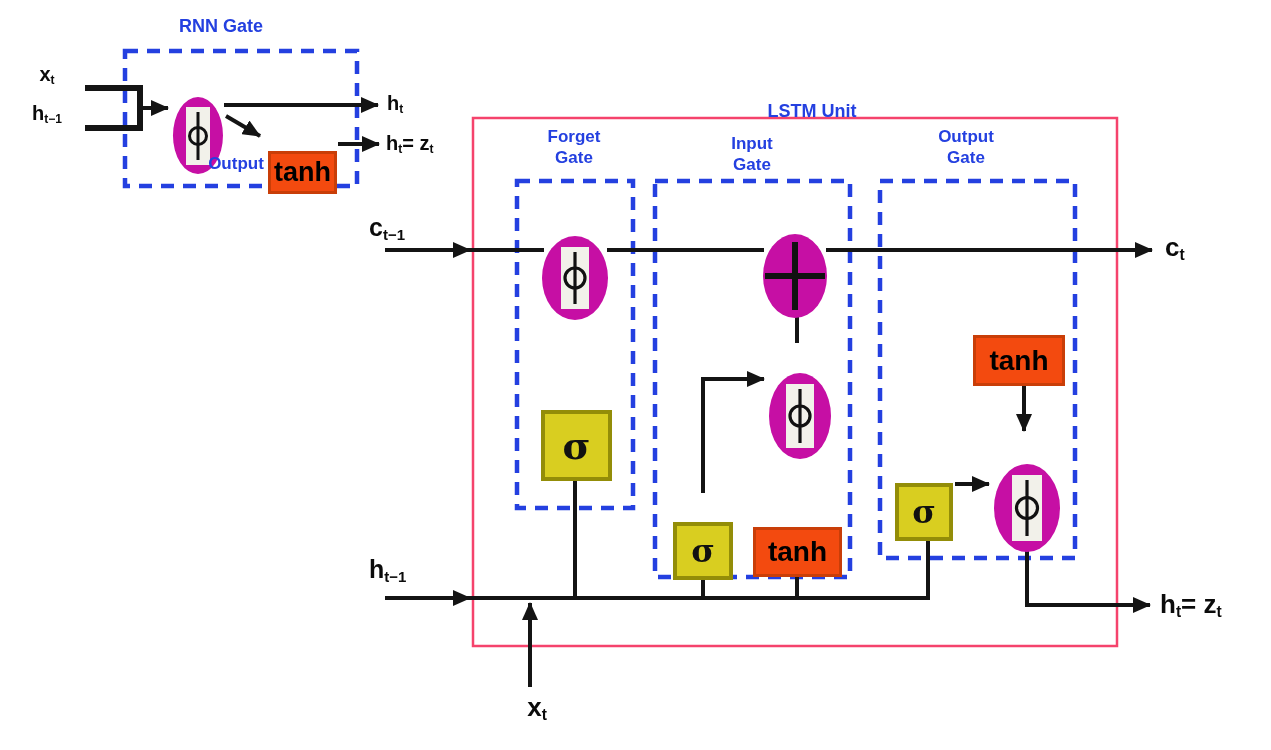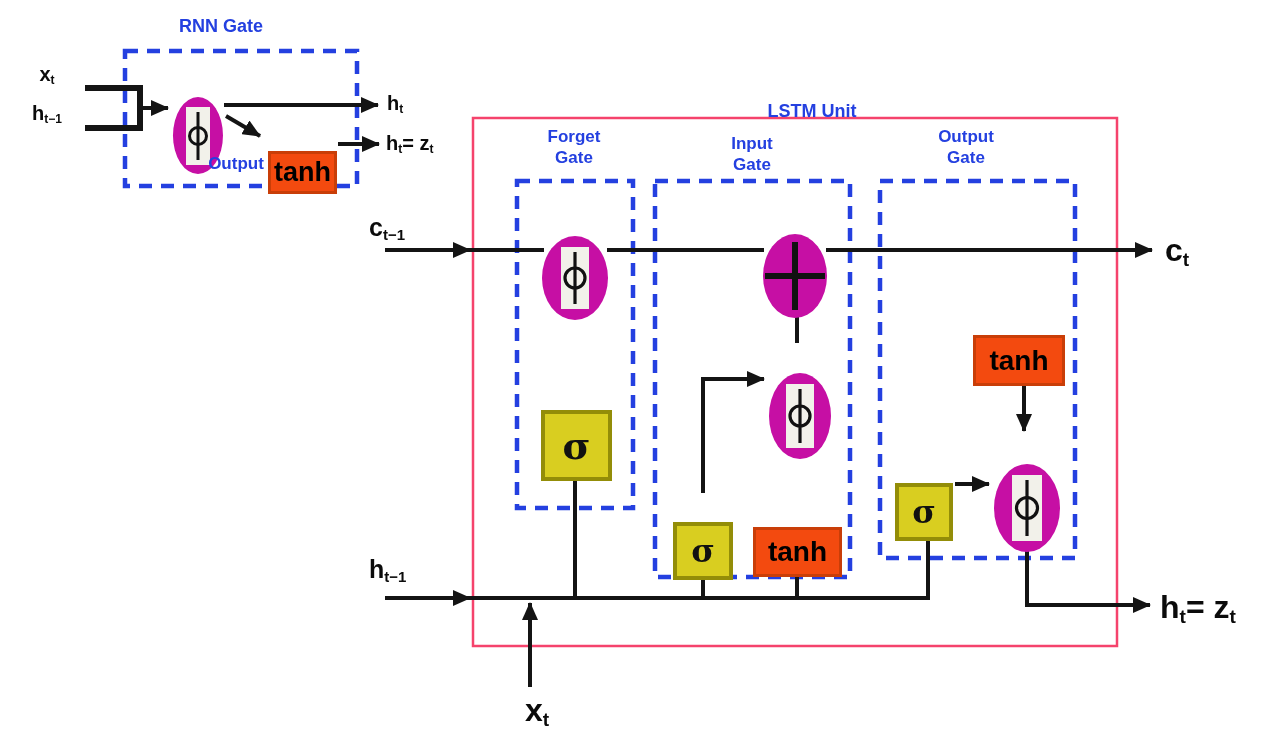--- a/index.html
+++ b/index.html
@@ -25,21 +25,21 @@
   .sigma-box{background:var(--yellow);border:4px solid var(--yellow_border);color:#111;
     font-family:"DejaVu Serif", serif;font-weight:bold;}
   .tanh-box{background:var(--orange);border:3px solid var(--orange_border);color:#000;
     font-weight:bold;letter-spacing:0px;}
 
   .blue-label{position:absolute;z-index:3;color:var(--blue);font-weight:bold;text-align:center;
     transform:translateX(-50%);white-space:pre-line;line-height:1.25;}
   .t18{font-size:18px;} .t17{font-size:17px;}
   .sig-label{position:absolute;z-index:3;color:#0b0b0b;font-weight:bold;white-space:nowrap;}
   .sig-label sub{font-size:0.60em;font-weight:bold;vertical-align:-0.25em;letter-spacing:0;}
-  .s24{font-size:25px;} .s26{font-size:32px;} .s20{font-size:20px;}
+  .s24{font-size:25px;} .s26{font-size:26px;} .s20{font-size:20px;}
   .center-anchor{transform:translateX(-50%);}
 </style>
 </head>
 <body>
 
 <div id="canvas">
 
   <svg id="wires" width="1271" height="750" viewBox="0 0 1271 750">
     <defs>
       <marker id="arr" markerUnits="userSpaceOnUse" markerWidth="18" markerHeight="16" refX="17" refY="8" orient="auto">

